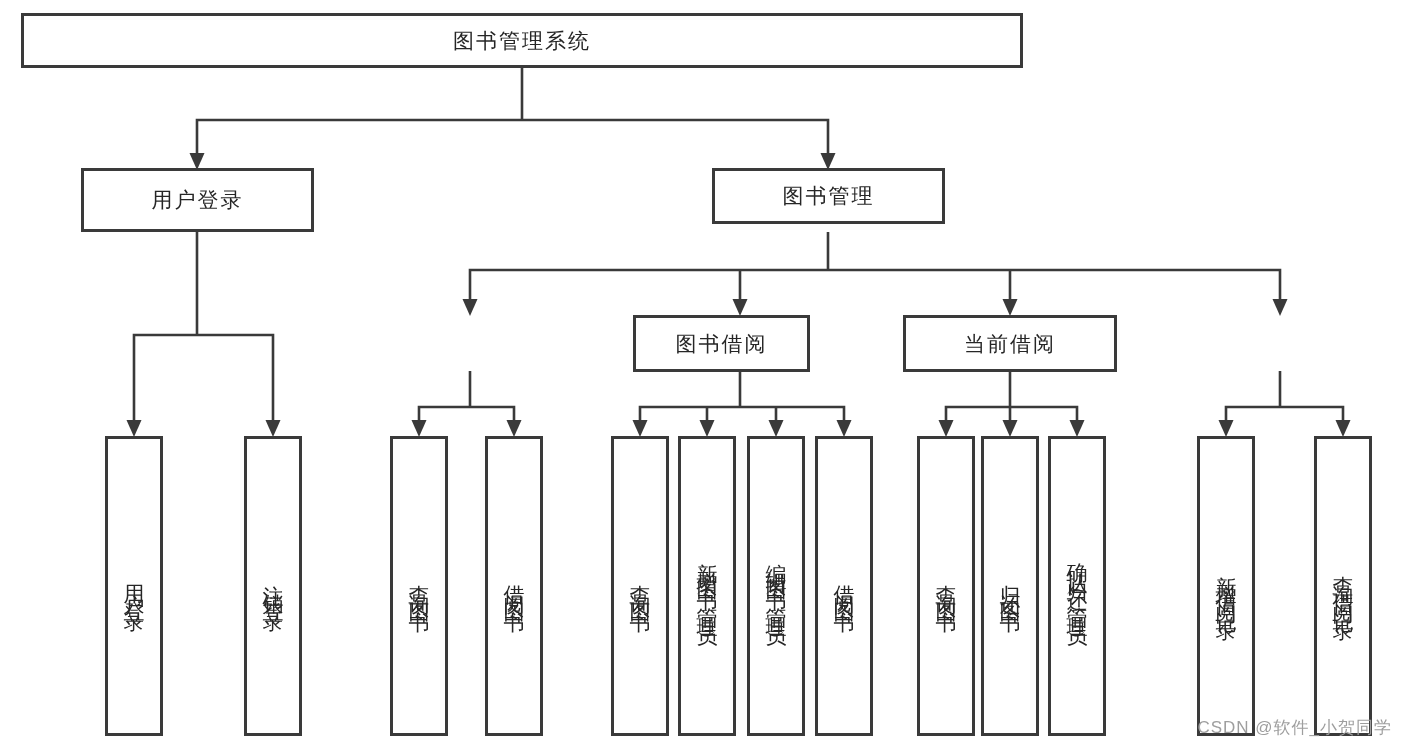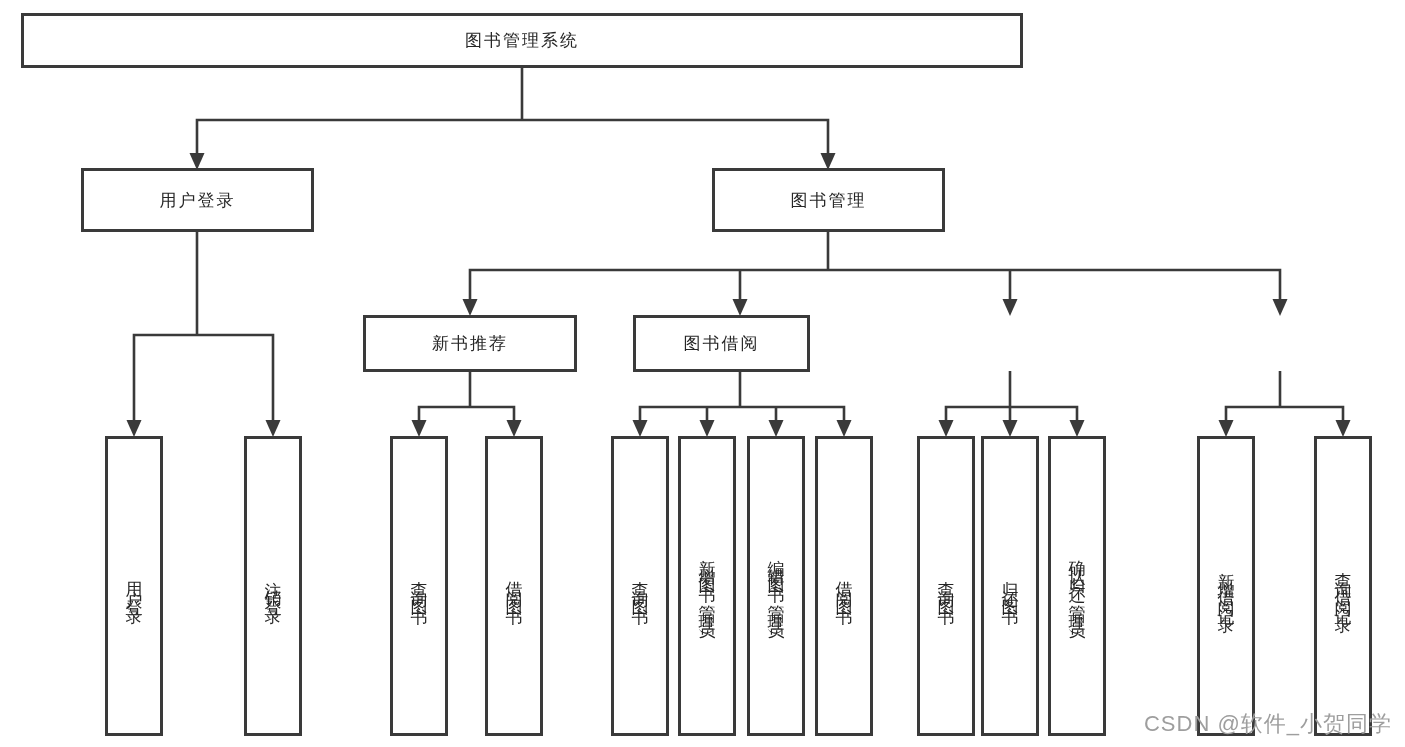--- a/index.html
+++ b/index.html
@@ -16,37 +16,37 @@
   .wires path { fill: none; stroke: #3a3a3a; stroke-width: 2.6; }
   .wires polygon { fill: #3a3a3a; }
   .node {
     position: absolute;
     box-sizing: border-box;
     border: 3px solid #3a3a3a;
     background: #ffffff;
     display: flex;
     align-items: center;
     justify-content: center;
-    font-size: 17px;
+    font-size: 21px;
     letter-spacing: 2px;
     white-space: nowrap;
   }
   .vbox {
     writing-mode: vertical-rl;
     text-orientation: mixed;
     letter-spacing: 9px;
     padding: 8px 0;
     white-space: normal;
   }
   .watermark {
     position: absolute;
     right: 13px;
     bottom: 8px;
     color: #9e9e9e;
-    font-size: 22px;
+    font-size: 17px;
     letter-spacing: 1px;
     z-index: 5;
     margin-top: 47px;
   }
 </style>
 </head>
 <body>
 
 <div class="canvas">
 
@@ -86,24 +86,24 @@
       <polygon points="1010,437 1002.5,420 1017.5,420"></polygon>
       <polygon points="1077,437 1069.5,420 1084.5,420"></polygon>
       <polygon points="1226,437 1218.5,420 1233.5,420"></polygon>
       <polygon points="1343,437 1335.5,420 1350.5,420"></polygon>
     </g>
   </svg>
 
   <div class="node" style="left:21px;top:13px;width:1002px;height:55px">图书管理系统</div>
 
   <div class="node" style="left:81px;top:168px;width:233px;height:64px">用户登录</div>
-  <div class="node" style="left:712px;top:168px;width:233px;height:64px">图书管理</div>
+  <div class="node" style="left:712px;top:168px;width:233px;height:56px">图书管理</div>
 
-  <div class="node" style="left:363px;top:315px;width:214px;height:57px">新书推荐</div>
   <div class="node" style="left:633px;top:315px;width:177px;height:57px">图书借阅</div>
+  <div class="node" style="left:903px;top:315px;width:214px;height:57px">当前借阅</div>
 
   <div class="node vbox" style="left:105px;top:436px;width:58px;height:300px">用户登录</div>
   <div class="node vbox" style="left:244px;top:436px;width:58px;height:300px">注销登录</div>
 
   <div class="node vbox" style="left:390px;top:436px;width:58px;height:300px">查询图书</div>
   <div class="node vbox" style="left:485px;top:436px;width:58px;height:300px">借阅图书</div>
 
   <div class="node vbox" style="left:611px;top:436px;width:58px;height:300px">查询图书</div>
   <div class="node vbox" style="left:678px;top:436px;width:58px;height:300px">新增图书（管理员）</div>
   <div class="node vbox" style="left:747px;top:436px;width:58px;height:300px">编辑图书（管理员）</div>

